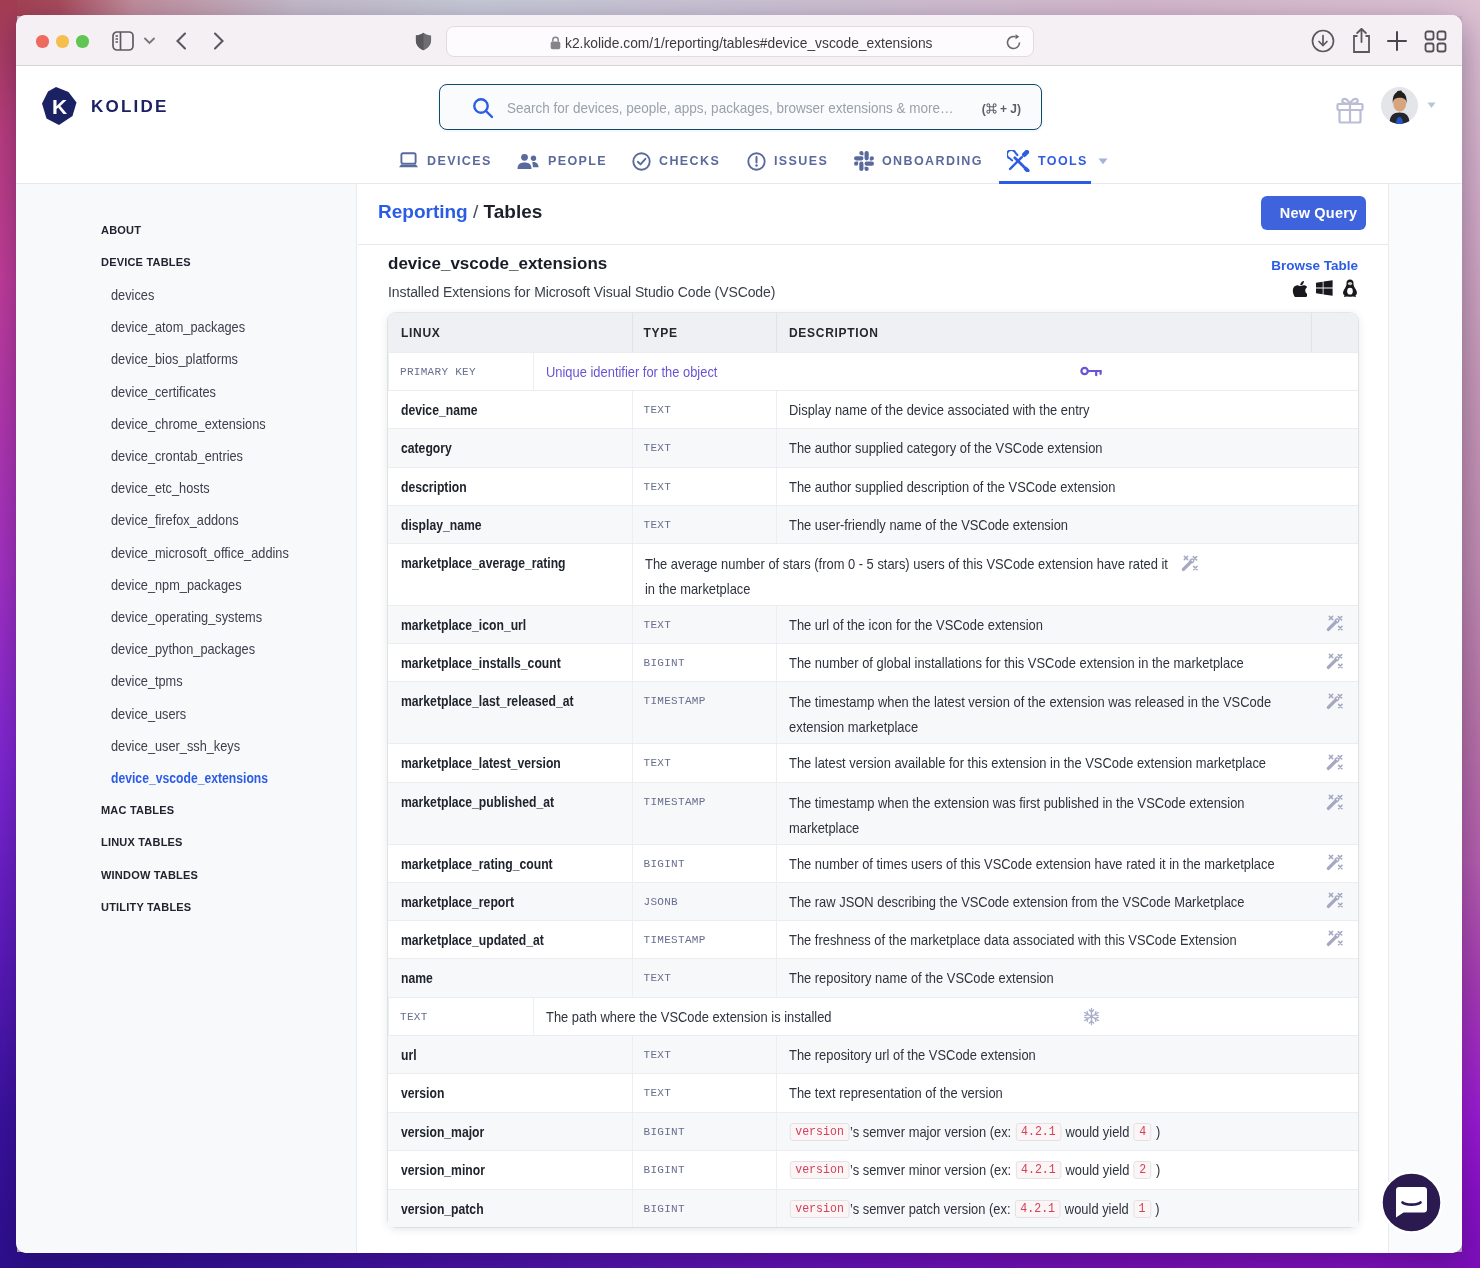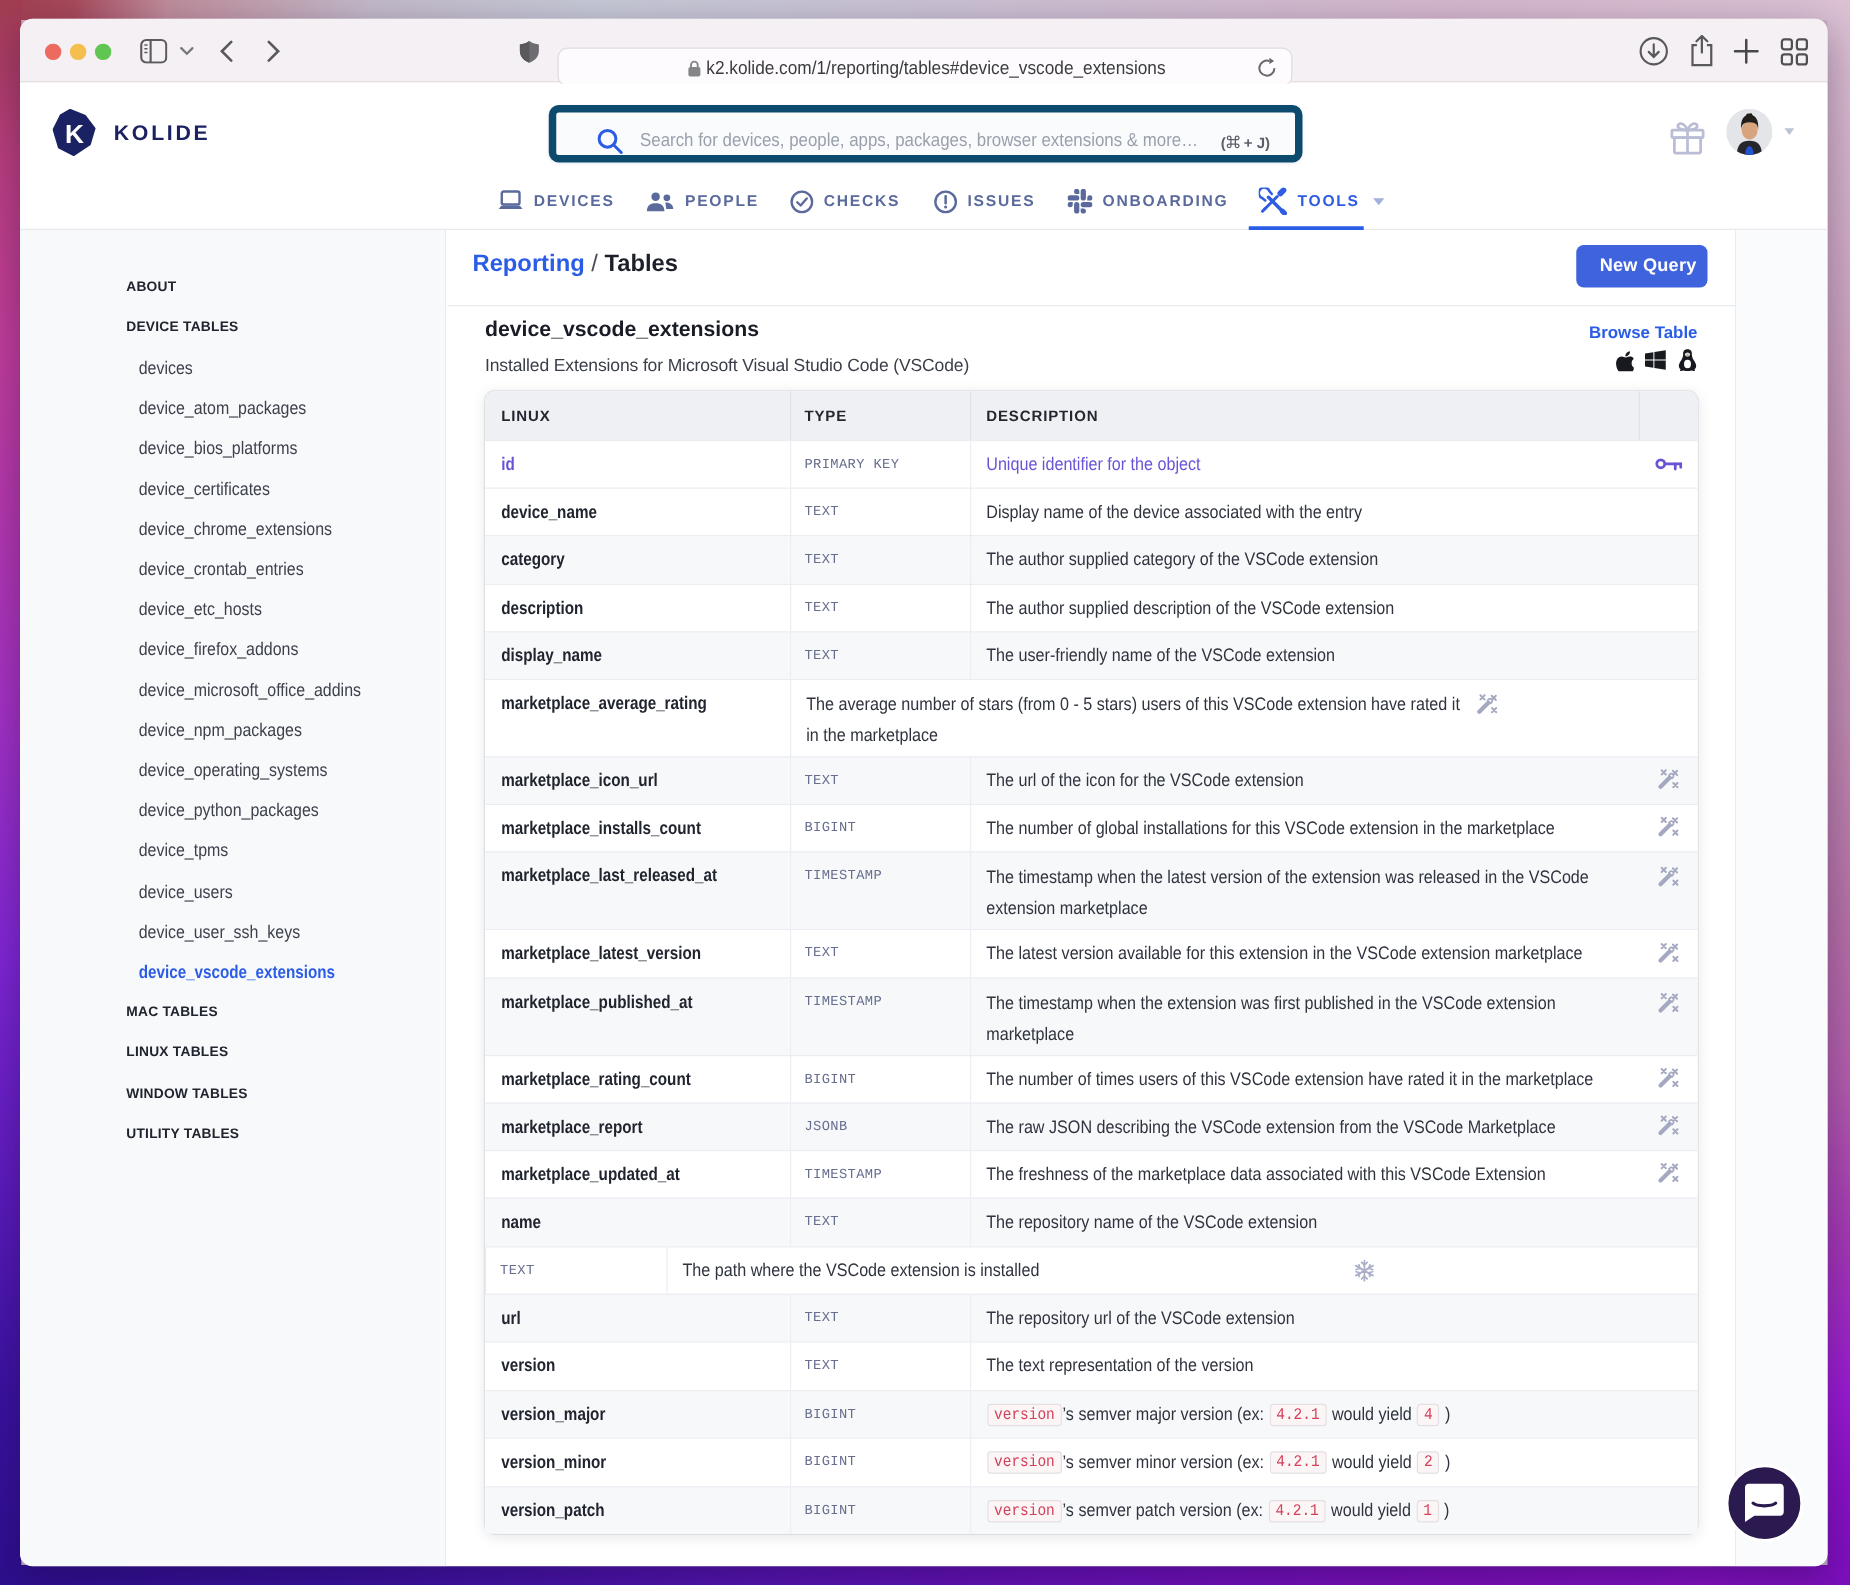--- a/index.html
+++ b/index.html
@@ -7,25 +7,25 @@
 .bgT,.bgB,.bgL,.bgR { position:absolute; }
 .bgT { left:0; top:0; width:100%; height:16px; background:linear-gradient(90deg,#a23d52 0%,#a84b5c 4%,#c08d9b 9%,#c3bac9 20%,#c6c9d6 32%,#cac3d4 48%,#cfbdd0 62%,#d5b8cc 78%,#dcc2d3 100%); }
 .bgB { left:0; bottom:0; width:100%; height:16px; background:linear-gradient(90deg,#2d0f8e 0%,#3b11a0 20%,#5514b2 40%,#6d10bc 60%,#7d0fbd 78%,#8510c4 92%,#7d0fbd 100%); }
 .bgL { left:0; top:0; width:17px; height:100%; background:linear-gradient(180deg,#a23d52 0%,#bb3f7e 10%,#c23e9b 22%,#a432c4 45%,#8127d6 60%,#5c1bbd 75%,#3a12a0 88%,#2d0f8e 100%); }
 .bgR { right:0; top:0; width:18px; height:100%; background:linear-gradient(180deg,#dcc2d3 0%,#d3aec7 15%,#c89ab8 30%,#c08cb0 45%,#b873a8 58%,#b55fad 68%,#a63ab5 78%,#9b1bd4 88%,#8a11c8 94%,#7d0fbd 100%); }
 .win { position:absolute; left:16px; top:15px; width:1446px; height:1238px; background:#fff; border-radius:10px; overflow:hidden; box-shadow:0 10px 32px rgba(25,8,55,.38); }
 .abs { position:absolute; }
 
 .tb { position:absolute; left:0; top:0; width:100%; height:51px; background:#f5f0f4; border-bottom:1px solid #d8d2d6; border-radius:10px 10px 0 0; }
 .dot { position:absolute; top:20px; width:12.5px; height:12.5px; border-radius:50%; }
-.addr { position:absolute; left:430px; top:23px; width:588px; height:31px; background:#fdfbfd; border:1px solid #e2dbdf; border-radius:8px; }
+.addr { position:absolute; left:430px; top:11px; width:588px; height:31px; background:#fdfbfd; border:1px solid #e2dbdf; border-radius:8px; }
 .aurl { position:absolute; left:118px; top:6.5px; font-size:15px; color:#3b3b3d; white-space:nowrap; transform:scaleX(.92); transform-origin:0 50%; }
 
 .hd { position:absolute; left:0; top:52px; width:100%; height:117px; background:#fff; border-bottom:1px solid #e8e9ed; }
-.search { position:absolute; left:423px; top:17px; width:603px; height:46px; background:#fafbfc; border:6px solid #0c4a6e; border-radius:8px; box-shadow:0 1px 3px rgba(80,90,120,.09); }
+.search { position:absolute; left:423px; top:17px; width:603px; height:46px; background:#fafbfc; border:1px solid #0c4a6e; border-radius:8px; box-shadow:0 1px 3px rgba(80,90,120,.09); }
 .ph { position:absolute; left:67px; top:14px; font-size:15px; color:#9aa0ac; white-space:nowrap; transform:scaleX(.9); transform-origin:0 50%; }
 .cmdj { position:absolute; right:20px; top:17px; font-size:12px; font-weight:bold; color:#5a5f6a; }
 .nav { position:absolute; left:0; top:77px; width:100%; height:40px; }
 .nit { position:absolute; top:0; height:34px; display:flex; align-items:center; gap:8px; color:#5b6a9c; font-weight:bold; font-size:12.5px; letter-spacing:1.4px; }
 .nit.on { color:#2f5ce0; }
 .kol { position:absolute; left:75px; top:30px; font-size:17px; font-weight:bold; letter-spacing:2.2px; color:#1b2161; }
 
 .side { position:absolute; left:0; top:169px; width:341px; height:1069px; background:#f8f9fb; border-right:1px solid #e9eaee; border-radius:0 0 0 10px; }
 .shead { position:absolute; left:85px; font-size:11px; font-weight:bold; letter-spacing:.2px; color:#20242e; white-space:nowrap; }
 .sit { position:absolute; left:95px; font-size:14.5px; color:#3d414c; white-space:nowrap; transform:scaleX(.88); transform-origin:0 50%; }
@@ -282,23 +282,20 @@
         </svg>
   </div>
   <div class="card">
     <div class="thead">
           <div class="hc1">LINUX</div>
           <div class="hc2">TYPE</div>
           <div class="hc3">DESCRIPTION</div>
           <div class="hc4"></div>
         </div>
 <div class="rw" style="height:38px">
-<div class="c1">
-            <span class="cn v">id</span>
-          </div>
 <div class="c2">
             <span class="ty">PRIMARY KEY</span>
           </div>
 <div class="c3 one">
             <span class="ln">
               <span class="t v">Unique identifier for the object</span>
             </span>
           </div>
 <div class="c4">
             <svg width="22" height="13" viewBox="0 0 22 13">

